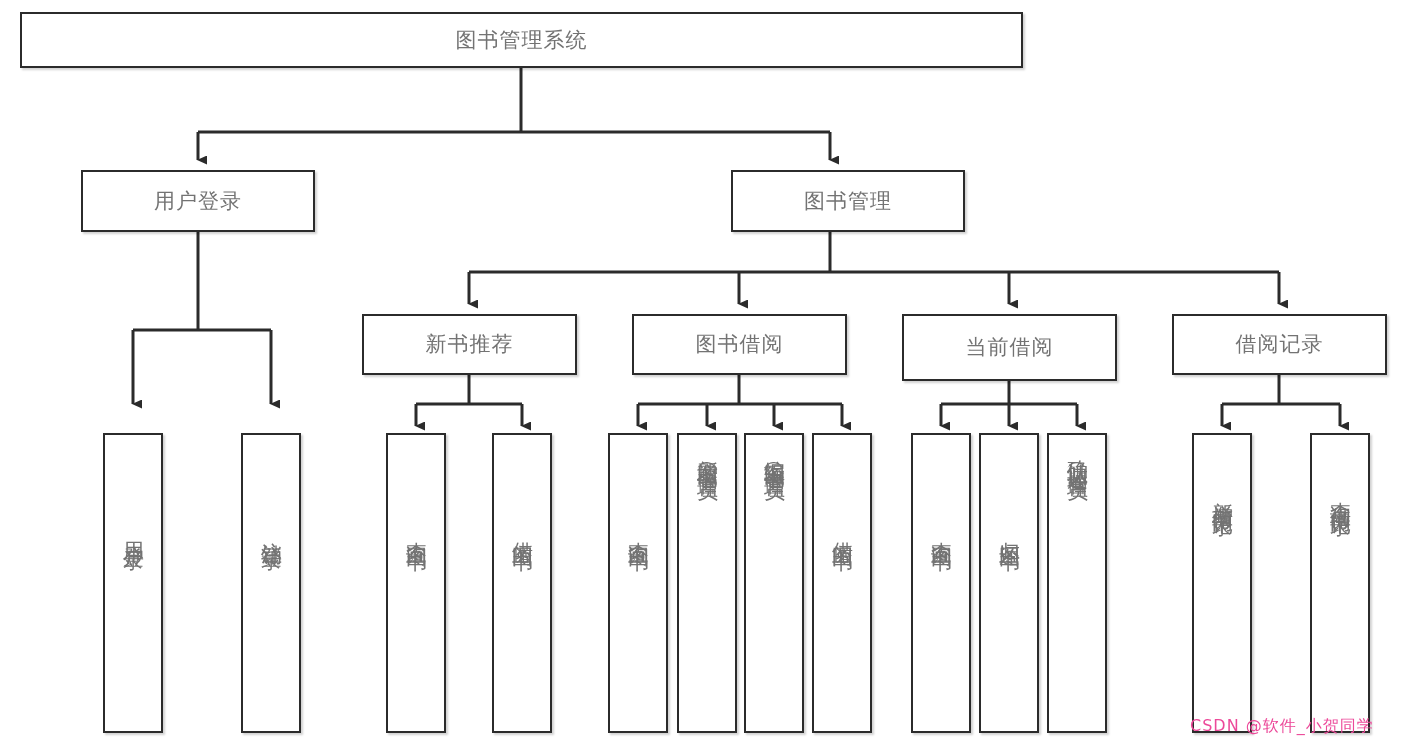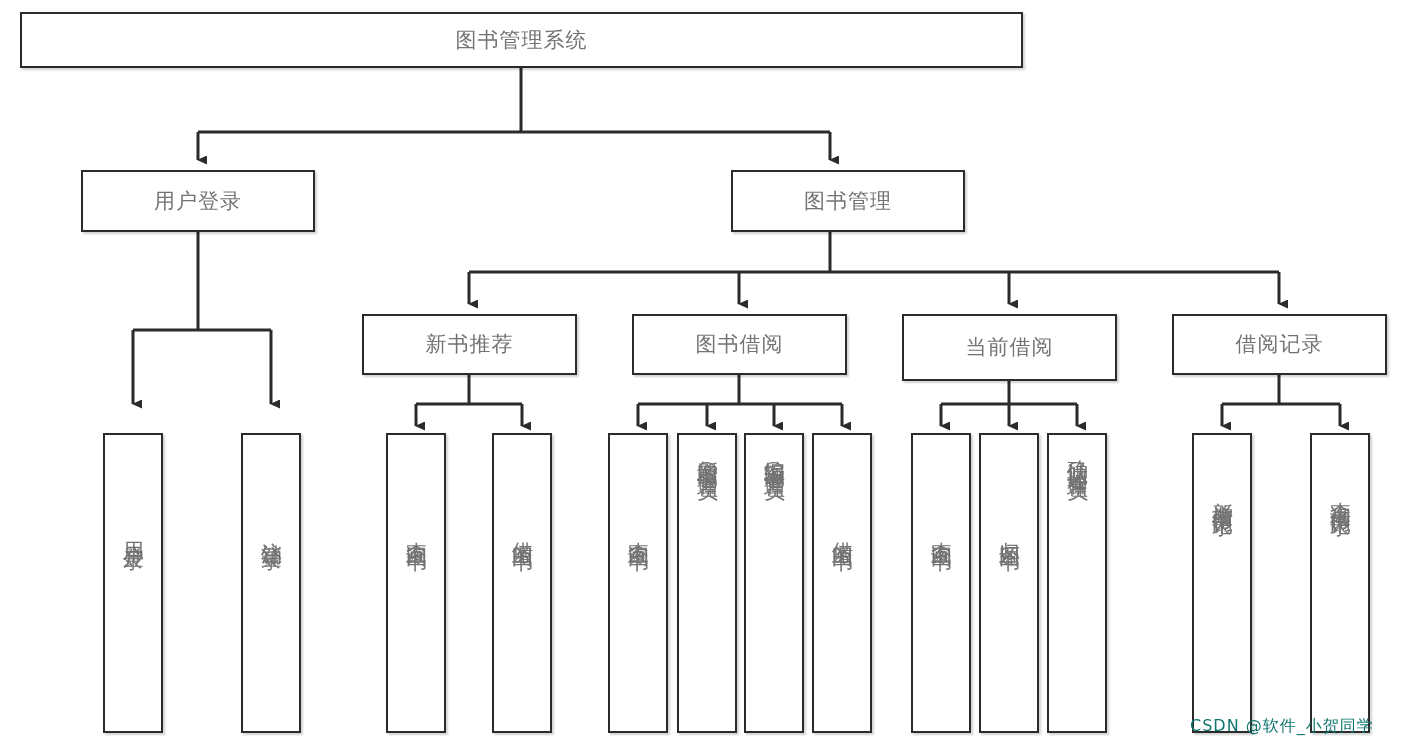--- a/index.html
+++ b/index.html
@@ -52,21 +52,21 @@
     writing-mode: vertical-rl;
     text-orientation: upright;
     font-size: 21px;
     letter-spacing: 3px;
     white-space: nowrap;
     line-height: 1;
   }
   .watermark {
     position: absolute;
     font-size: 16px;
-    color: #0f766e;
+    color: #ec4899;
     letter-spacing: 1px;
     white-space: nowrap;
     user-select: none;
   }
 </style>
 </head>
 <body>
 
 <div id="canvas">
 

